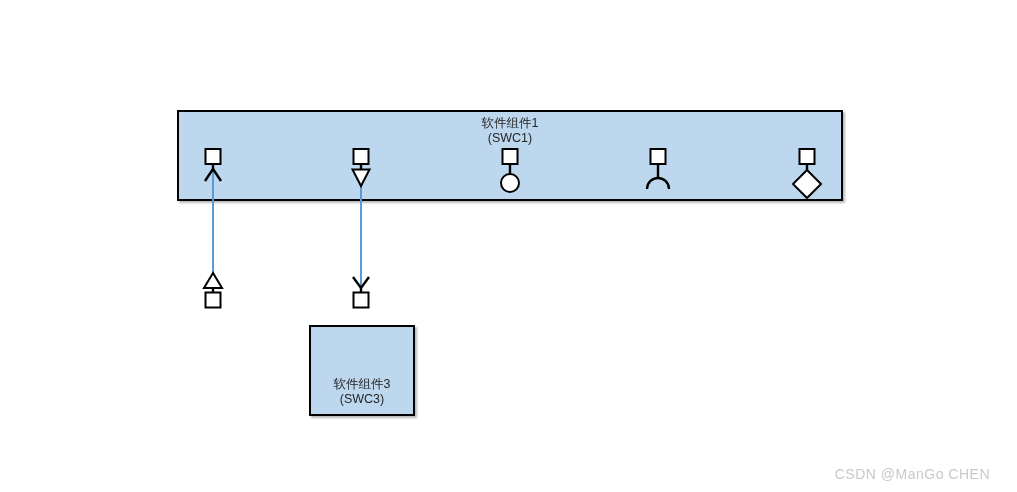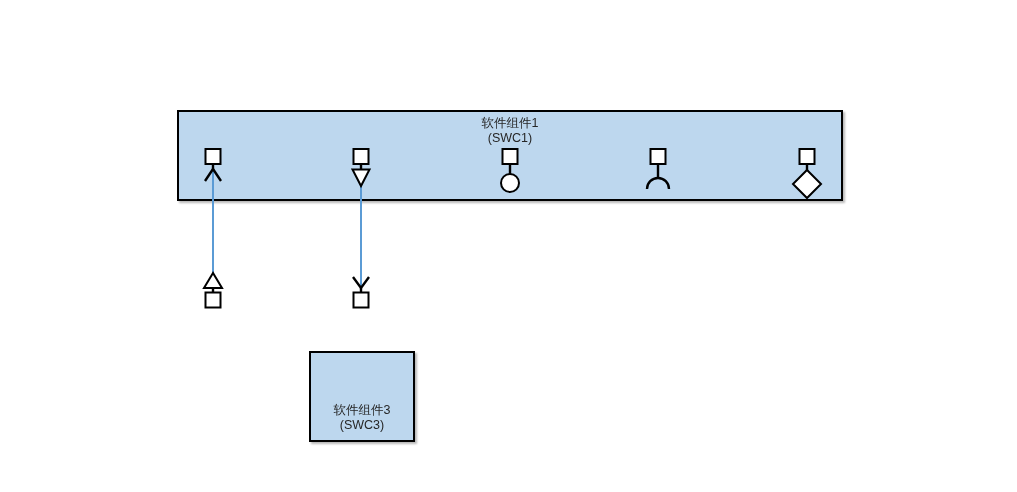--- a/index.html
+++ b/index.html
@@ -38,21 +38,21 @@
     justify-content: flex-start;
     padding-top: 4px;
   }
   #swc2 {
     left: 161px; top: 299px;
     width: 106px; height: 91px;
     justify-content: flex-end;
     padding-bottom: 7px;
   }
   #swc3 {
-    left: 309px; top: 307px;
+    left: 309px; top: 281px;
     width: 106px; height: 91px;
     justify-content: flex-end;
     padding-bottom: 7px;
   }
   svg.overlay {
     position: absolute;
     left: 0; top: 0;
     width: 1017px;
     height: 492px;
   }
@@ -144,14 +144,15 @@
 
     <rect class="port" x="205.5" y="149" width="15" height="15"></rect>
     <rect class="port" x="353.5" y="149" width="15" height="15"></rect>
     <rect class="port" x="502.5" y="149" width="15" height="15"></rect>
     <rect class="port" x="650.5" y="149" width="15" height="15"></rect>
     <rect class="port" x="799.5" y="149" width="15" height="15"></rect>
     <rect class="port" x="205.5" y="292.5" width="15" height="15"></rect>
     <rect class="port" x="353.5" y="292.5" width="15" height="15"></rect>
   </svg>
 
+  <div class="watermark">CSDN @ManGo CHEN</div>
 
 </div>
 
 </body></html>

